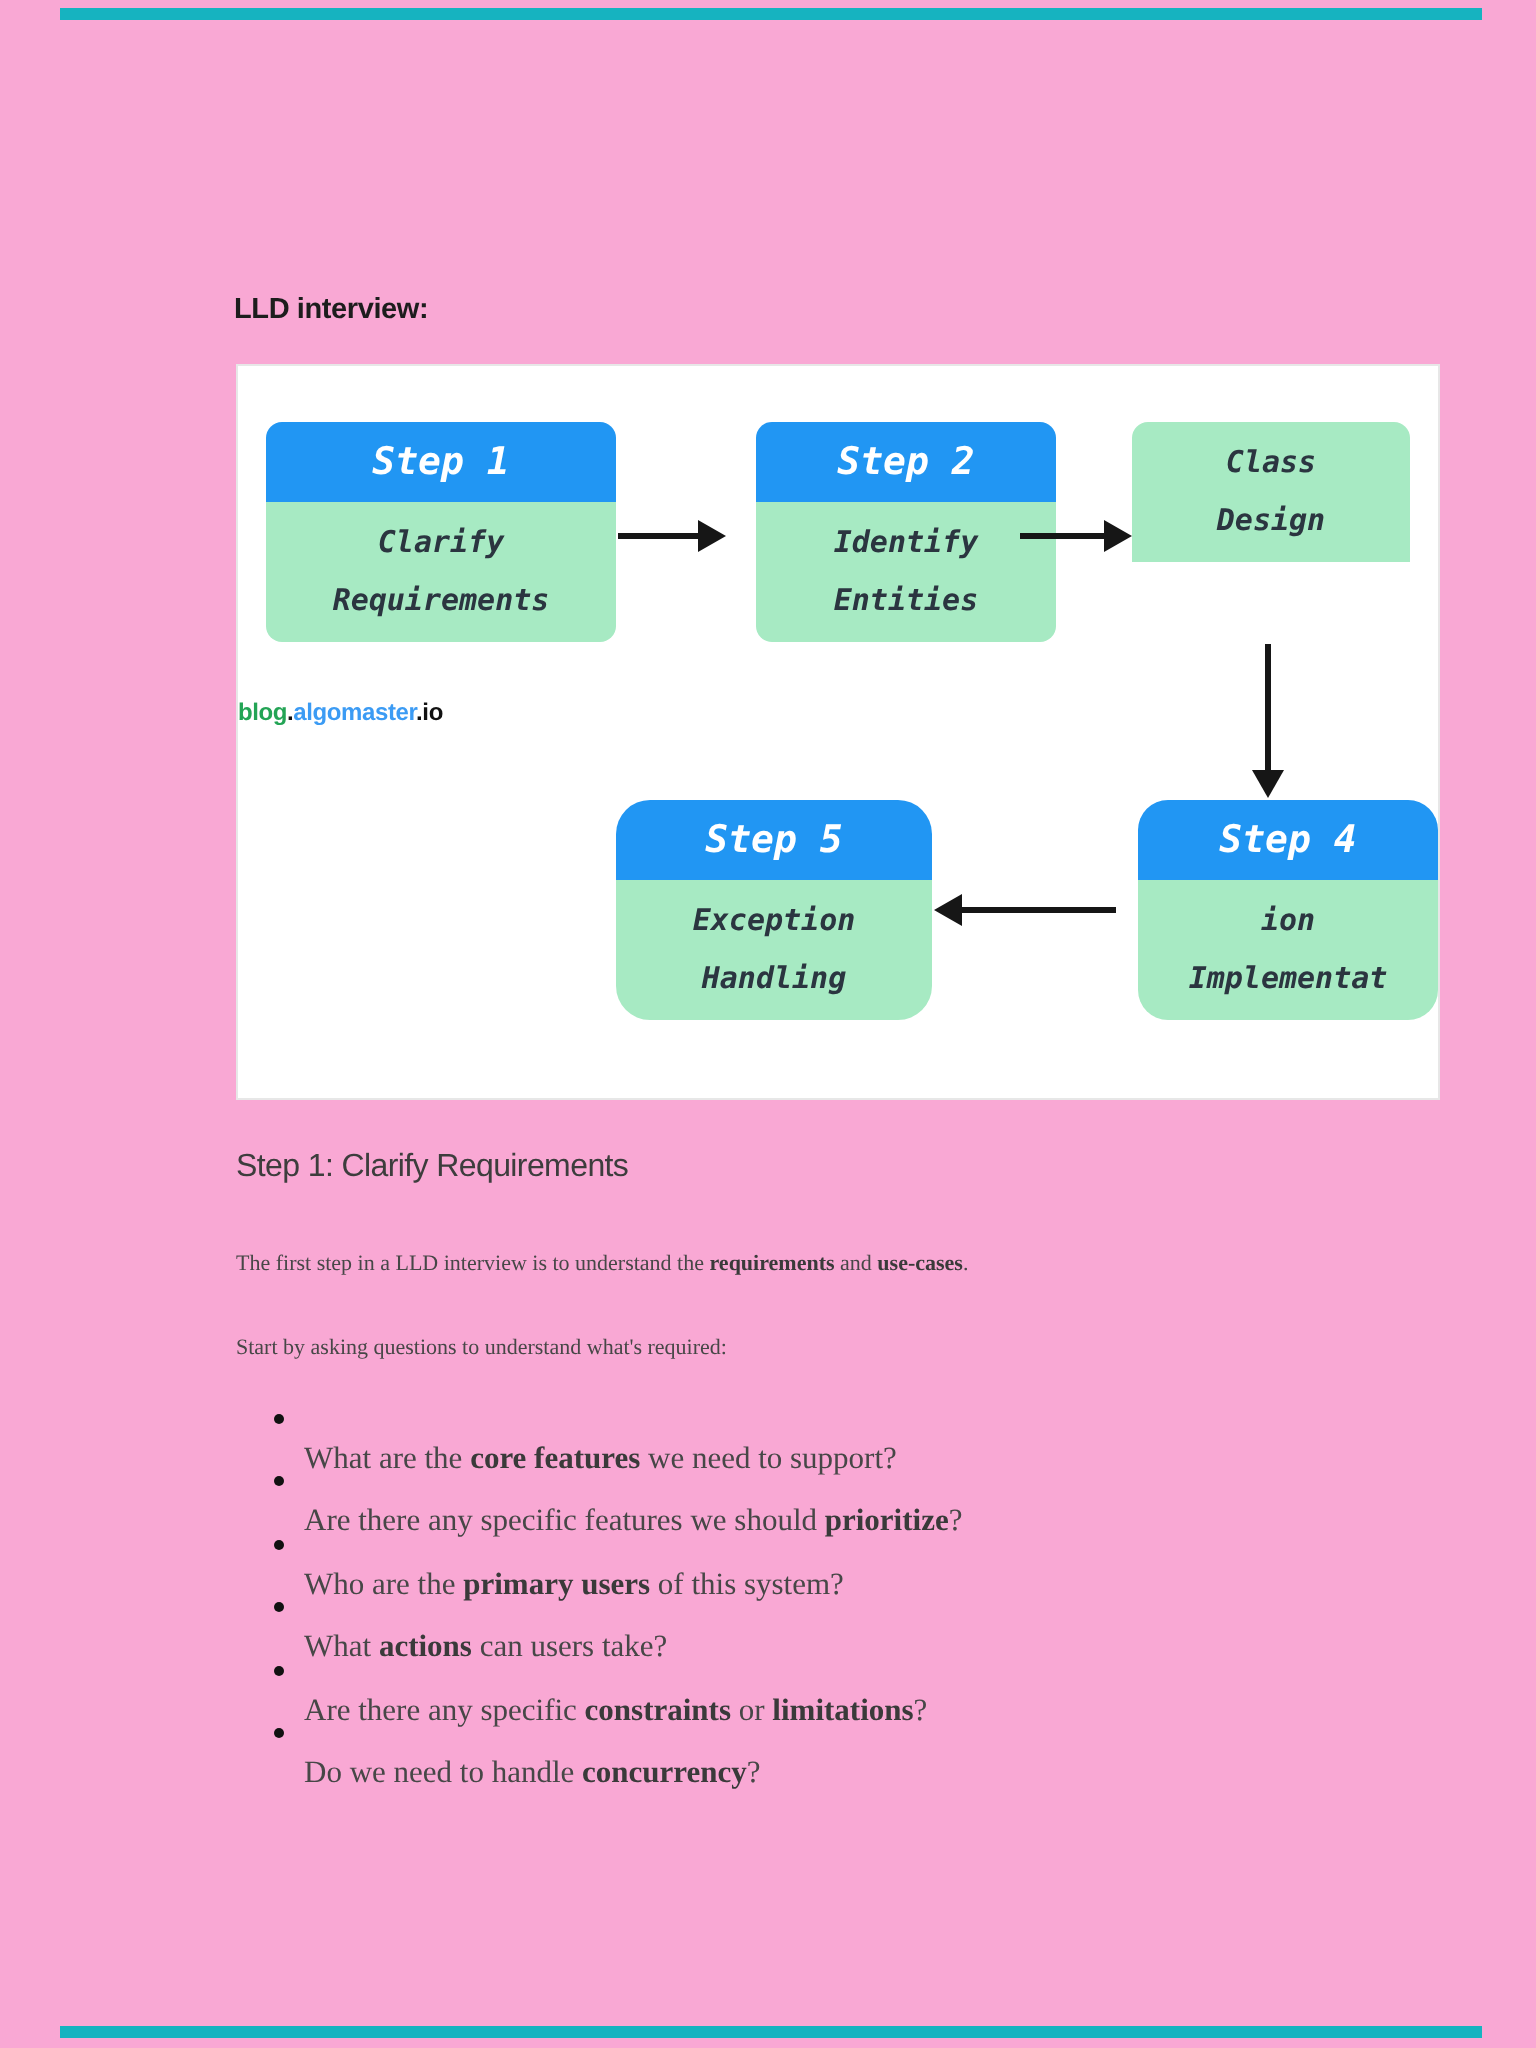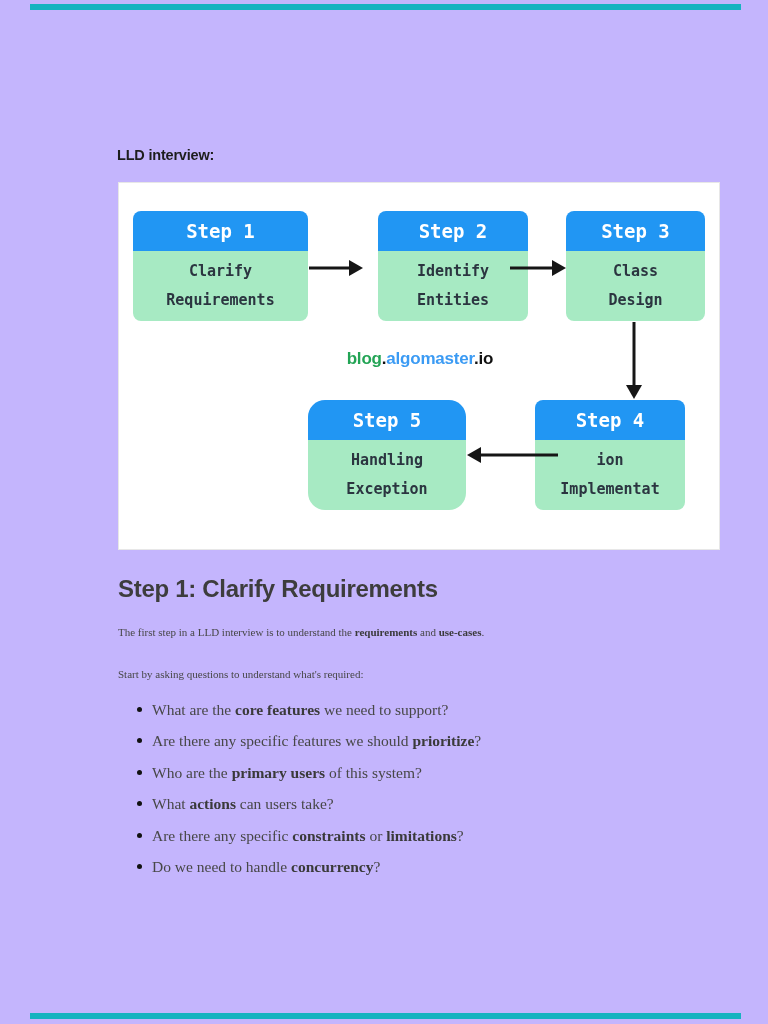--- a/index.html
+++ b/index.html
@@ -5,64 +5,64 @@
   :root{
     --edge-bar:#16b3c0; --step-header:#2196f3; --step-body:#a7eac3;
     --step-text:#2b3540; --step-header-text:#ffffff; --arrow:#161616;
     --wm-green:#23a455; --wm-blue:#3b9bf4; --wm-dark:#111111;
     --figure-border:#e7e7e7; --heading-dark:#1d1d1d; --title-color:#3d3d3d;
     --body-text:#474747;
   }
   *{margin:0;padding:0;box-sizing:border-box;}
   html,body{background:#ffffff;}
   body{width:768px;height:1024px;overflow:hidden;font-family:"Liberation Sans",sans-serif;}
-  .page{position:relative;width:768px;height:1024px;background:#c4b5fd;}
+  .page{position:relative;width:768px;height:1024px;background:#f9a8d4;}
 
   .edge-bar{position:absolute;left:30px;width:711px;height:6px;background:var(--edge-bar);}
   .edge-bar.top{top:4px;}
   .edge-bar.bottom{top:1013px;}
 
   .lld-heading{position:absolute;left:117px;top:147px;font-size:14.5px;font-weight:bold;
     color:var(--heading-dark);letter-spacing:-0.2px;}
 
   .figure{position:absolute;left:118px;top:182px;width:602px;height:368px;
     background:#ffffff;border:1px solid var(--figure-border);}
 
   .step-box{position:absolute;width:150px;height:110px;border-radius:8px;overflow:hidden;
-    font-family:"DejaVu Sans Mono","Liberation Mono",monospace;font-weight:bold;text-align:center;}
+    font-family:"DejaVu Sans Mono","Liberation Mono",monospace;font-weight:bold;text-align:center;font-style:italic;}
   .step-head{height:40px;line-height:40px;background:var(--step-header);
     color:var(--step-header-text);font-size:19px;}
   .step-body{height:70px;display:flex;flex-direction:column;justify-content:center;
     background:var(--step-body);color:var(--step-text);font-size:15px;line-height:29px;}
 
   .arrows{position:absolute;left:0;top:0;width:602px;height:368px;pointer-events:none;}
   .arrows line{stroke:var(--arrow);stroke-width:3;}
   .arrows polygon{fill:var(--arrow);}
 
-  .watermark{position:absolute;left:0;top:166px;width:602px;text-align:center;
-    font-size:17px;font-weight:bold;letter-spacing:-0.2px;}
+  .watermark{position:absolute;left:0;top:166px;width:602px;
+    font-size:12px;font-weight:bold;letter-spacing:-0.2px;}
   .wm-green{color:var(--wm-green);}
   .wm-blue{color:var(--wm-blue);}
   .wm-dark{color:var(--wm-dark);}
 
-  .article-title{position:absolute;left:118px;top:575px;font-size:24px;font-weight:bold;
+  .article-title{position:absolute;left:118px;top:575px;font-size:16px;font-weight:normal;
     color:var(--title-color);letter-spacing:-0.3px;}
 
   .para{position:absolute;left:118px;width:640px;font-family:"Liberation Serif",serif;
     font-size:11px;line-height:20px;color:var(--body-text);white-space:nowrap;}
   .para b{color:#3a3a3a;}
   .para-1{top:622px;}
   .para-2{top:664px;}
 
   .bullet-list{position:absolute;left:118px;top:700px;width:640px;list-style:none;}
   .bullet{display:flex;align-items:flex-start;height:31.4px;}
   .dot{flex:0 0 auto;width:5px;height:5px;border-radius:50%;background:#111;
     margin:7px 10px 0 19px;}
   .btext{font-family:"Liberation Serif",serif;font-size:15.5px;line-height:20px;
-    color:var(--body-text);white-space:nowrap;}
+    color:var(--body-text);white-space:nowrap;margin-top:20px;}
   .btext b{color:#3a3a3a;}
 </style>
 </head>
 <body>
 
 <div class="page">
 
   <div class="edge-bar top"></div>
   <div class="edge-bar bottom"></div>
 
@@ -80,36 +80,35 @@
 
     <div class="step-box" style="left:240px;top:28px;width:150px;margin-left:19px;">
       <div class="step-head">Step 2</div>
       <div class="step-body">
         <span>Identify</span>
         <span>Entities</span>
       </div>
     </div>
 
     <div class="step-box" style="left:447px;top:28px;width:139px;">
-      <div class="step-head">Step 3</div>
       <div class="step-body">
         <span>Class</span>
         <span>Design</span>
       </div>
     </div>
 
     <div class="step-box" style="left:189px;top:217px;width:158px;border-radius:17px;">
       <div class="step-head">Step 5</div>
       <div class="step-body">
+        <span>Exception</span>
         <span>Handling</span>
-        <span>Exception</span>
       </div>
     </div>
 
-    <div class="step-box" style="left:416px;top:217px;width:150px;">
+    <div class="step-box" style="left:450px;top:217px;width:150px;border-radius:15px;">
       <div class="step-head">Step 4</div>
       <div class="step-body">
         <span>ion</span>
         <span>Implementat</span>
       </div>
     </div>
 
     <svg class="arrows" viewBox="0 0 602 368" xmlns="http://www.w3.org/2000/svg">
       <g>
         <line x1="190" y1="85" x2="231" y2="85"></line>

